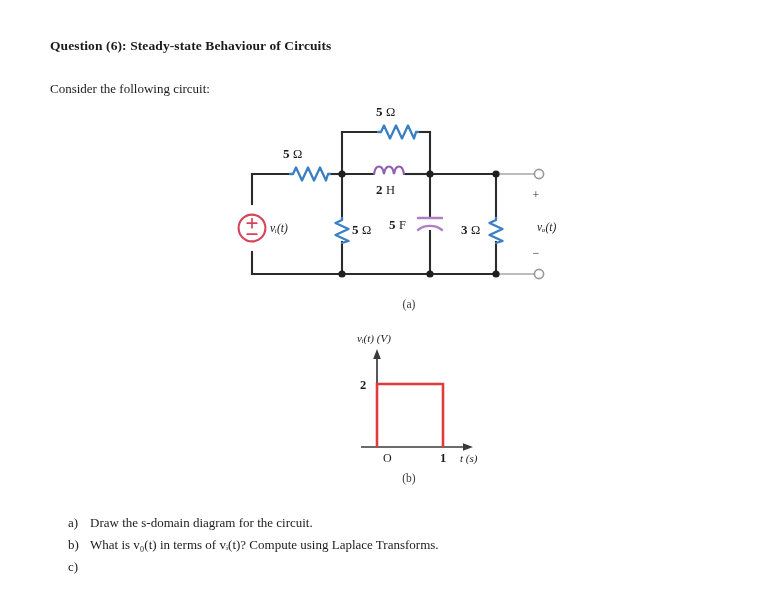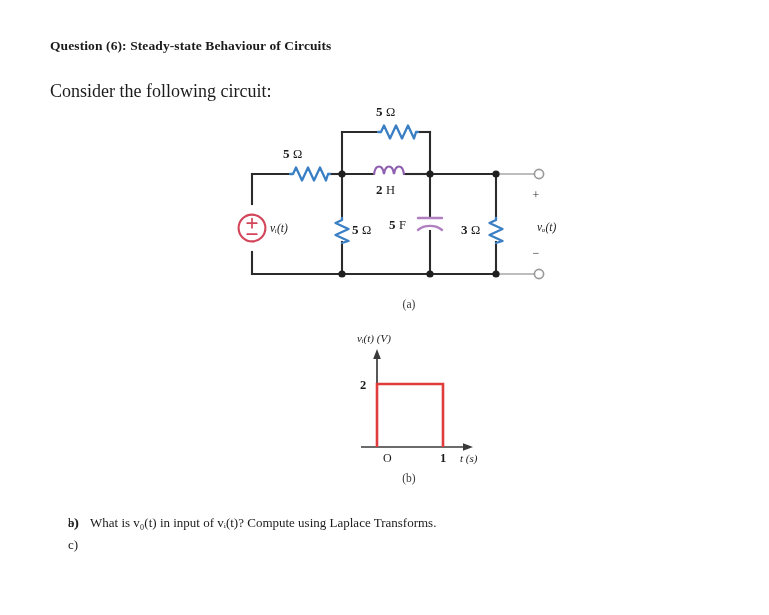--- a/index.html
+++ b/index.html
@@ -30,21 +30,21 @@
     font-weight: bold;
     letter-spacing: 0.1px;
     white-space: nowrap;
     text-align: right;
   }
 
   .q-intro {
     position: absolute;
     left: 50px;
     top: 81px;
-    font-size: 18px;
+    font-size: 13px;
     white-space: nowrap;
   }
 
   
   .figure {
     position: absolute;
     left: 0;
     top: 100px;
     width: 769px;
     height: 400px;
@@ -234,23 +234,24 @@
       <text x="443" y="134" font-size="12.5" font-weight="bold" fill="#1b1b1b" text-anchor="middle">1</text>
       <text x="460" y="134" font-size="11" font-style="italic" fill="#1b1b1b">t (s)</text>
     </svg>
 
     <div class="fig-caption cap-b">(b)</div>
   </div>
 
   <div class="qlist">
     <div class="qitem">
       <span class="marker">a)</span>
+      <span>Draw the s-domain diagram for the circuit.</span>
     </div>
     <div class="qitem">
       <span class="marker">b)</span>
-      <span>What is v₀(t) in input of vᵢ(t)? Compute using Laplace Transforms.</span>
+      <span>What is v₀(t) in terms of vᵢ(t)? Compute using Laplace Transforms.</span>
     </div>
     <div class="qitem">
       <span class="marker">c)</span>
     </div>
   </div>
 
 </div>
 
 </body></html>

